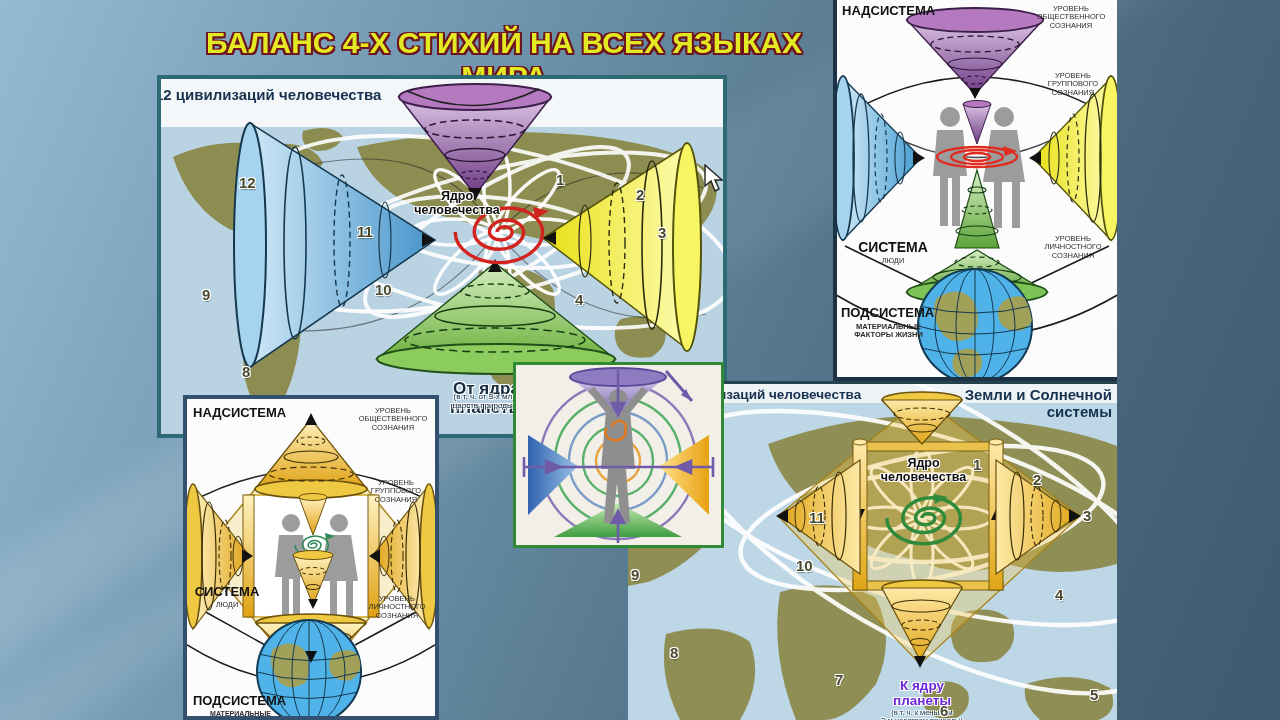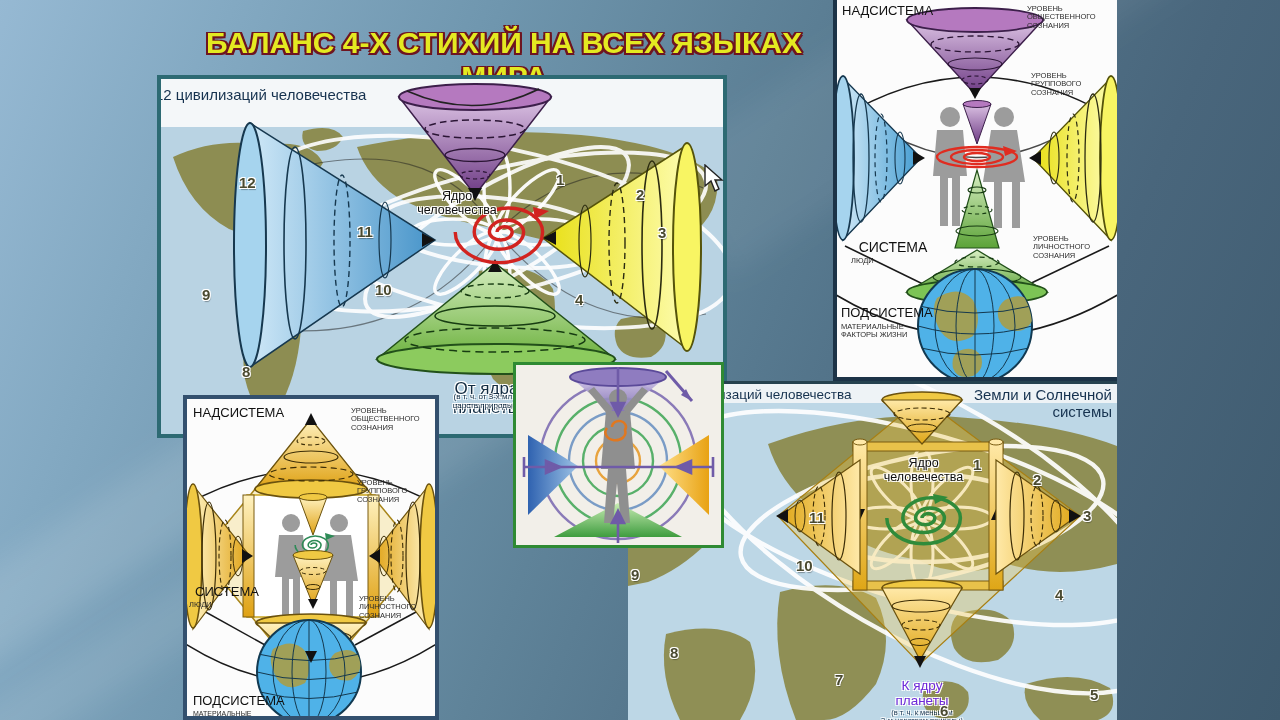--- a/index.html
+++ b/index.html
@@ -2,23 +2,23 @@
 <html><head>
 <meta charset="utf-8">
 <style>
   html,body{margin:0;padding:0;background:#222;}
   .stage{position:relative;width:1280px;height:720px;overflow:hidden;
     font-family:"Liberation Sans",sans-serif;
     background:linear-gradient(112deg,#96b9d3 0%,#83a9c2 15%,#6f96ae 32%,#5f8399 48%,#53748a 62%,#49667c 78%,#3e5a6e 100%);}
   .streak{position:absolute;transform:rotate(-33deg);filter:blur(14px);}
   .panel{position:absolute;box-sizing:border-box;}
   .lbl{position:absolute;white-space:pre-line;line-height:1.12;}
-  .b{font-weight:normal;}
+  .b{font-weight:bold;}
   .navy{color:#16324f;}
-  .sm{font-size:7.5px;color:#2b2b2b;text-align:left;}
+  .sm{font-size:7.5px;color:#2b2b2b;text-align:center;}
   .halo{text-shadow:-1px -1px 0 #fff,1px -1px 0 #fff,-1px 1px 0 #fff,1px 1px 0 #fff;}
   .mapnum{position:absolute;font-weight:bold;font-size:15px;color:#4a4a30;
     text-shadow:-1px -1px 0 #fff,1px -1px 0 #fff,-1px 1px 0 #fff,1px 1px 0 #fff,1px 2px 1px rgba(0,0,0,.35);}
   .title{position:absolute;left:170px;top:26px;width:668px;text-align:center;
     font-weight:bold;font-size:30px;letter-spacing:0px;color:#e4ea21;
     text-shadow:2px 2px 0 #6e1520,-2px -1px 0 #6e1520,2px -1px 0 #6e1520,-2px 2px 0 #6e1520,0 2px 0 #6e1520,2px 0 0 #6e1520;}
   svg{position:absolute;left:0;top:0;}
 </style>
 </head>
 <body>

